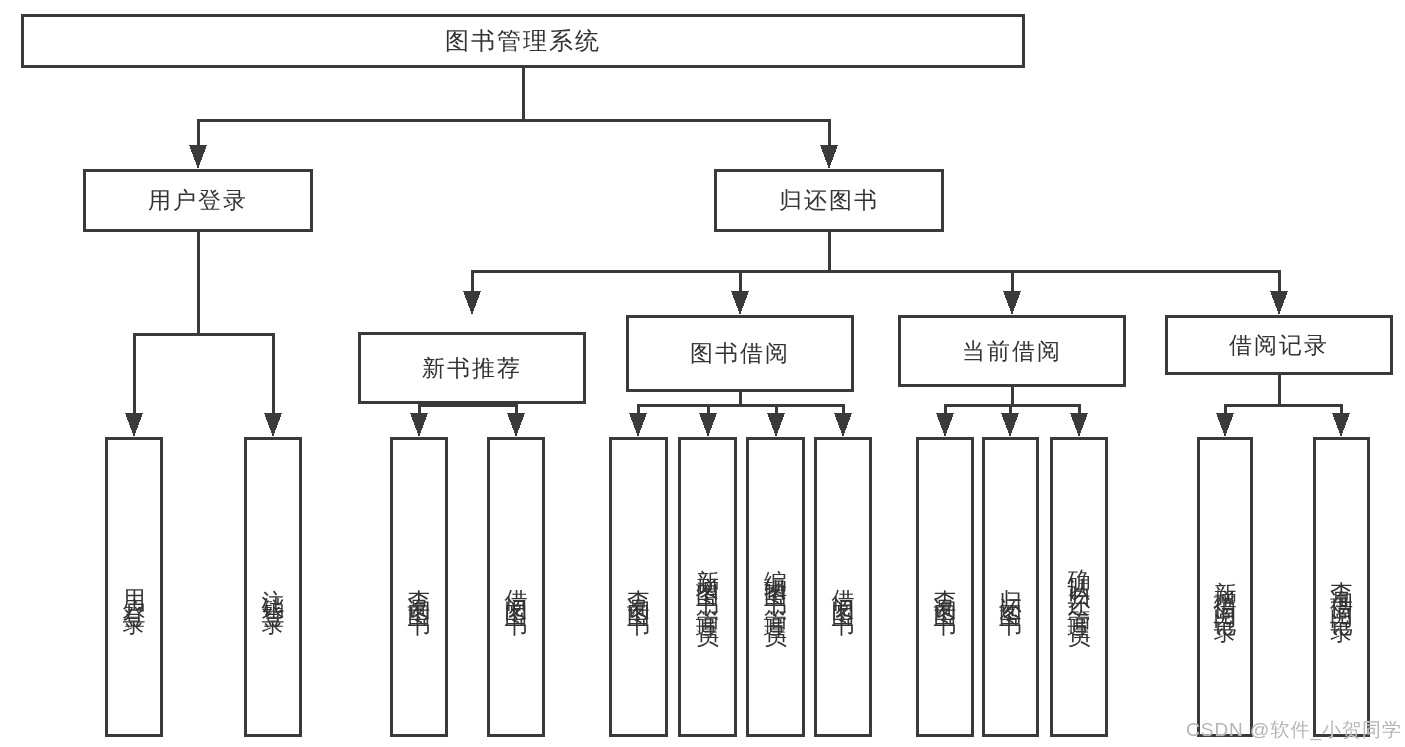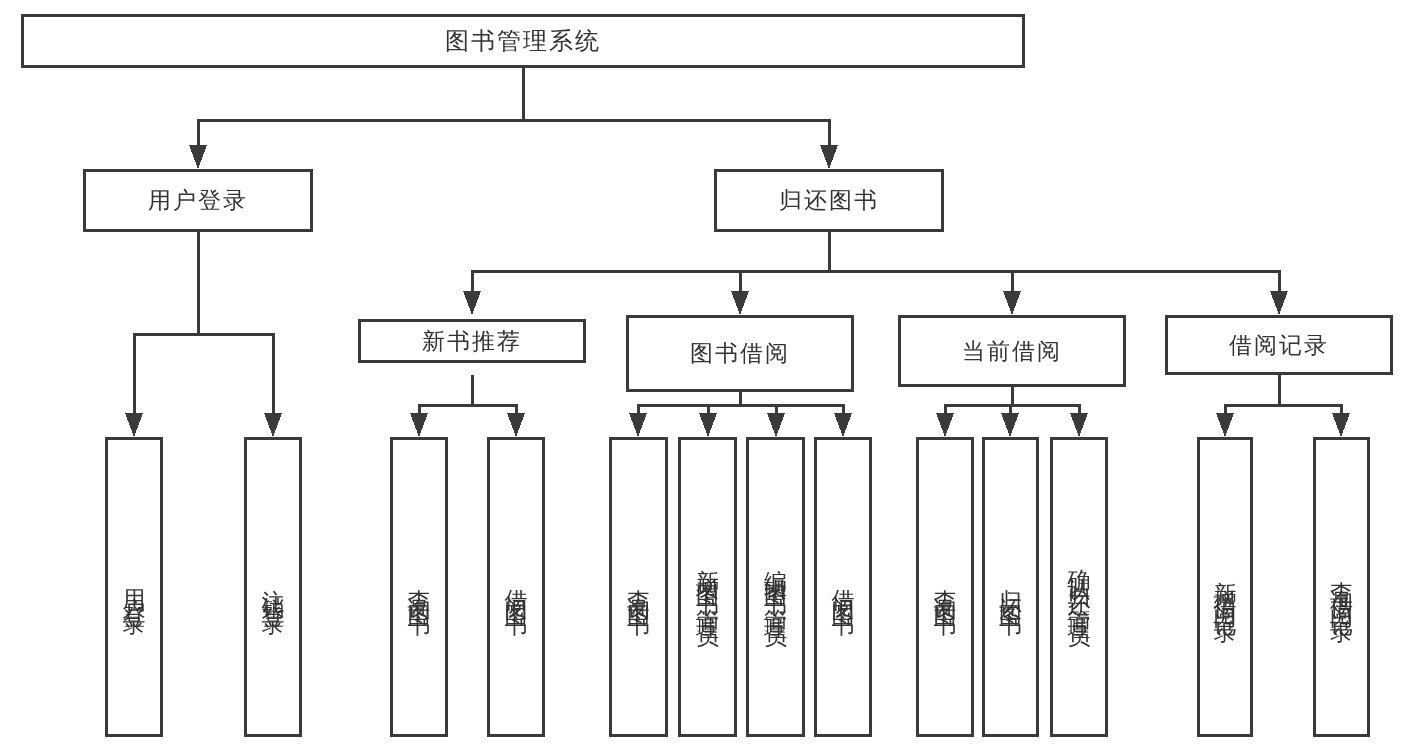--- a/index.html
+++ b/index.html
@@ -101,31 +101,32 @@
       <line x1="1223.5" y1="405" x2="1342.5" y2="405" stroke="#3a3a3a" stroke-width="3"></line>
       <line x1="1225" y1="405" x2="1225" y2="417" stroke="#3a3a3a" stroke-width="3"></line>
       <polygon points="1225,437 1216,413 1234,413" fill="#3a3a3a"></polygon>
       <line x1="1341" y1="405" x2="1341" y2="417" stroke="#3a3a3a" stroke-width="3"></line>
       <polygon points="1341,437 1332,413 1350,413" fill="#3a3a3a"></polygon>
     </svg>
   <div id="nodes-layer">
       <div class="node h root" style="left: 21px; top: 14px; width: 1004px; height: 54px; border-color: rgb(58, 58, 58); color: rgb(51, 51, 51);">图书管理系统</div>
       <div class="node h" style="left: 83px; top: 169px; width: 230px; height: 63px; border-color: rgb(58, 58, 58); color: rgb(51, 51, 51);">用户登录</div>
       <div class="node h" style="left: 714px; top: 169px; width: 230px; height: 63px; border-color: rgb(58, 58, 58); color: rgb(51, 51, 51);">归还图书</div>
-      <div class="node h" style="left: 358px; top: 319px; width: 228px; height: 44px; border-color: rgb(58, 58, 58); color: rgb(51, 51, 51);">新书推荐</div>
+      <div class="node h" style="left: 358px; top: 332px; width: 228px; height: 72px; border-color: rgb(58, 58, 58); color: rgb(51, 51, 51);">新书推荐</div>
       <div class="node h" style="left: 626px; top: 315px; width: 228px; height: 77px; border-color: rgb(58, 58, 58); color: rgb(51, 51, 51);">图书借阅</div>
       <div class="node h" style="left: 898px; top: 315px; width: 228px; height: 72px; border-color: rgb(58, 58, 58); color: rgb(51, 51, 51);">当前借阅</div>
       <div class="node h" style="left: 1165px; top: 315px; width: 228px; height: 60px; border-color: rgb(58, 58, 58); color: rgb(51, 51, 51);">借阅记录</div>
       <div class="node v" style="left: 105px; top: 437px; width: 58px; height: 300px; border-color: rgb(58, 58, 58); color: rgb(51, 51, 51);">用户登录</div>
       <div class="node v" style="left: 244px; top: 437px; width: 58px; height: 300px; border-color: rgb(58, 58, 58); color: rgb(51, 51, 51);">注销登录</div>
       <div class="node v" style="left: 390px; top: 437px; width: 58px; height: 300px; border-color: rgb(58, 58, 58); color: rgb(51, 51, 51);">查询图书</div>
       <div class="node v" style="left: 487px; top: 437px; width: 58px; height: 300px; border-color: rgb(58, 58, 58); color: rgb(51, 51, 51);">借阅图书</div>
       <div class="node v" style="left: 609px; top: 437px; width: 59px; height: 300px; border-color: rgb(58, 58, 58); color: rgb(51, 51, 51);">查询图书</div>
       <div class="node v" style="left: 678px; top: 437px; width: 59px; height: 300px; border-color: rgb(58, 58, 58); color: rgb(51, 51, 51);">新增图书（管理员）</div>
       <div class="node v" style="left: 746px; top: 437px; width: 59px; height: 300px; border-color: rgb(58, 58, 58); color: rgb(51, 51, 51);">编辑图书（管理员）</div>
       <div class="node v" style="left: 814px; top: 437px; width: 58px; height: 300px; border-color: rgb(58, 58, 58); color: rgb(51, 51, 51);">借阅图书</div>
       <div class="node v" style="left: 916px; top: 437px; width: 58px; height: 300px; border-color: rgb(58, 58, 58); color: rgb(51, 51, 51);">查询图书</div>
       <div class="node v" style="left: 982px; top: 437px; width: 57px; height: 300px; border-color: rgb(58, 58, 58); color: rgb(51, 51, 51);">归还图书</div>
       <div class="node v" style="left: 1050px; top: 437px; width: 58px; height: 300px; border-color: rgb(58, 58, 58); color: rgb(51, 51, 51);">确认归还（管理员）</div>
       <div class="node v" style="left: 1197px; top: 437px; width: 56px; height: 300px; border-color: rgb(58, 58, 58); color: rgb(51, 51, 51);">新增借阅记录</div>
       <div class="node v" style="left: 1313px; top: 437px; width: 57px; height: 300px; border-color: rgb(58, 58, 58); color: rgb(51, 51, 51);">查询借阅记录</div>
     </div>
+  <div id="watermark">CSDN @软件_小贺同学</div>
 </div>
 
 </body></html>

